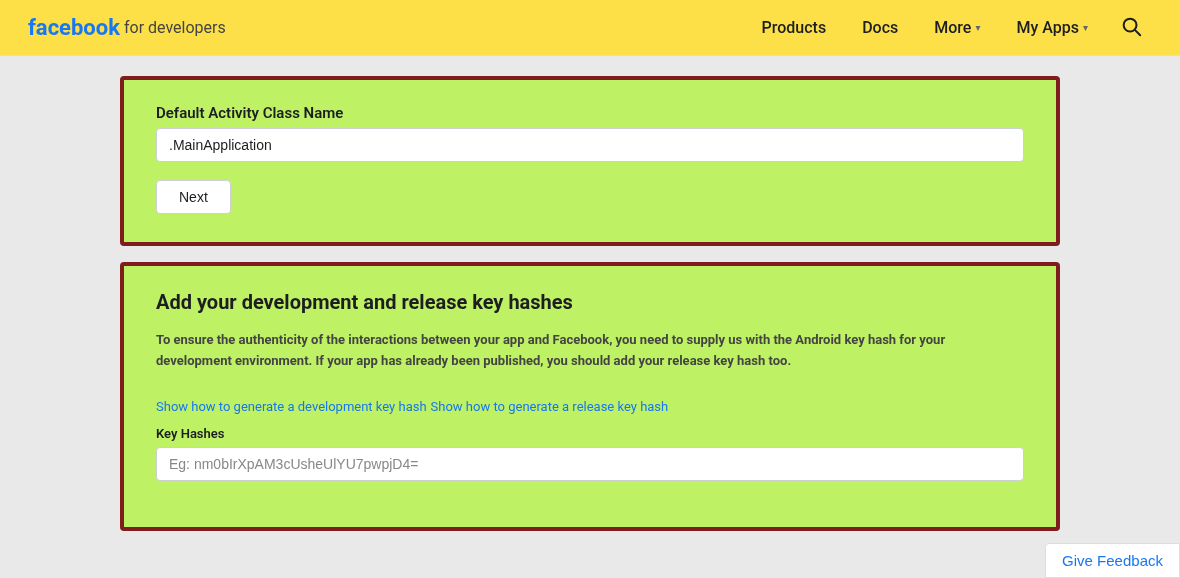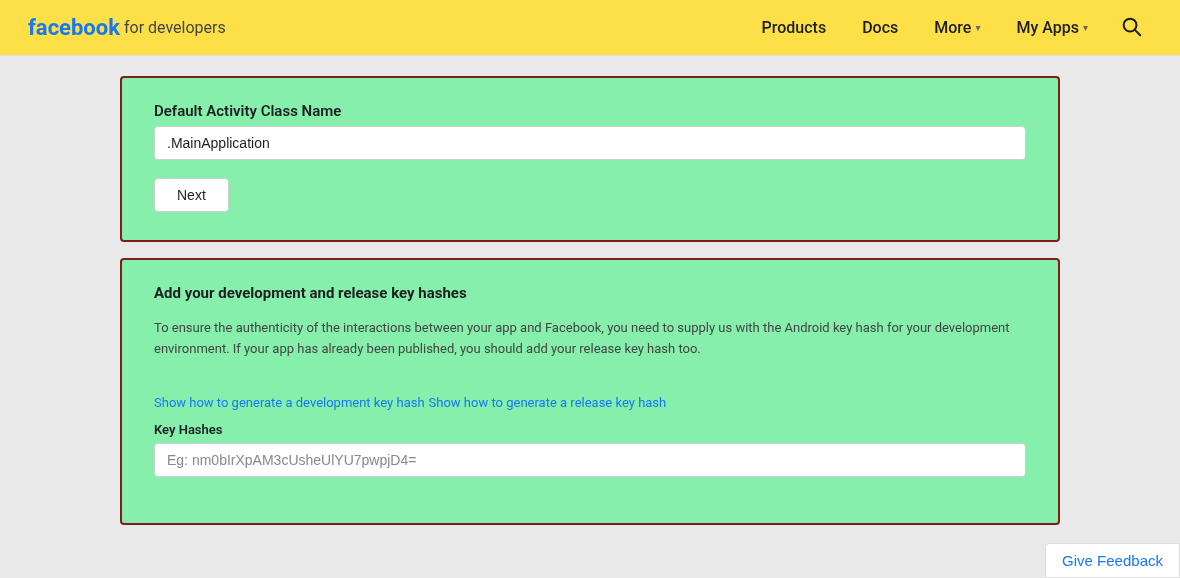--- a/index.html
+++ b/index.html
@@ -79,22 +79,22 @@
 
     
     .main-content {
       padding: 20px 120px;
       display: flex;
       flex-direction: column;
       gap: 16px;
     }
 
     .card {
-      background: #86efac;
-      border: 2px solid #7f1d1d;
+      background: #bef264;
+      border: 4px solid #7f1d1d;
       border-radius: 4px;
       padding: 24px 32px 28px 32px;
     }
 
     
     .top-card-title {
       font-size: 15px;
       font-weight: 600;
       color: #1c1e21;
       margin-bottom: 6px;
@@ -133,31 +133,32 @@
       border-radius: 4px;
       padding: 8px 22px;
       font-size: 14px;
       font-weight: 400;
       color: #1c1e21;
       cursor: pointer;
     }
 
     
     .section-title {
-      font-size: 15px;
+      font-size: 20px;
       font-weight: 700;
       color: #1c1e21;
       margin-bottom: 16px;
     }
 
     .section-desc {
       font-size: 13px;
       color: #444;
       line-height: 1.6;
-      margin-bottom: 32px;
+      margin-bottom: 24px;
+      font-weight: bold;
     }
 
     .link-blue {
       color: #1877f2;
       text-decoration: none;
       font-size: 13px;
       cursor: pointer;
       display: inline-block;
       margin-bottom: 12px;
     }

